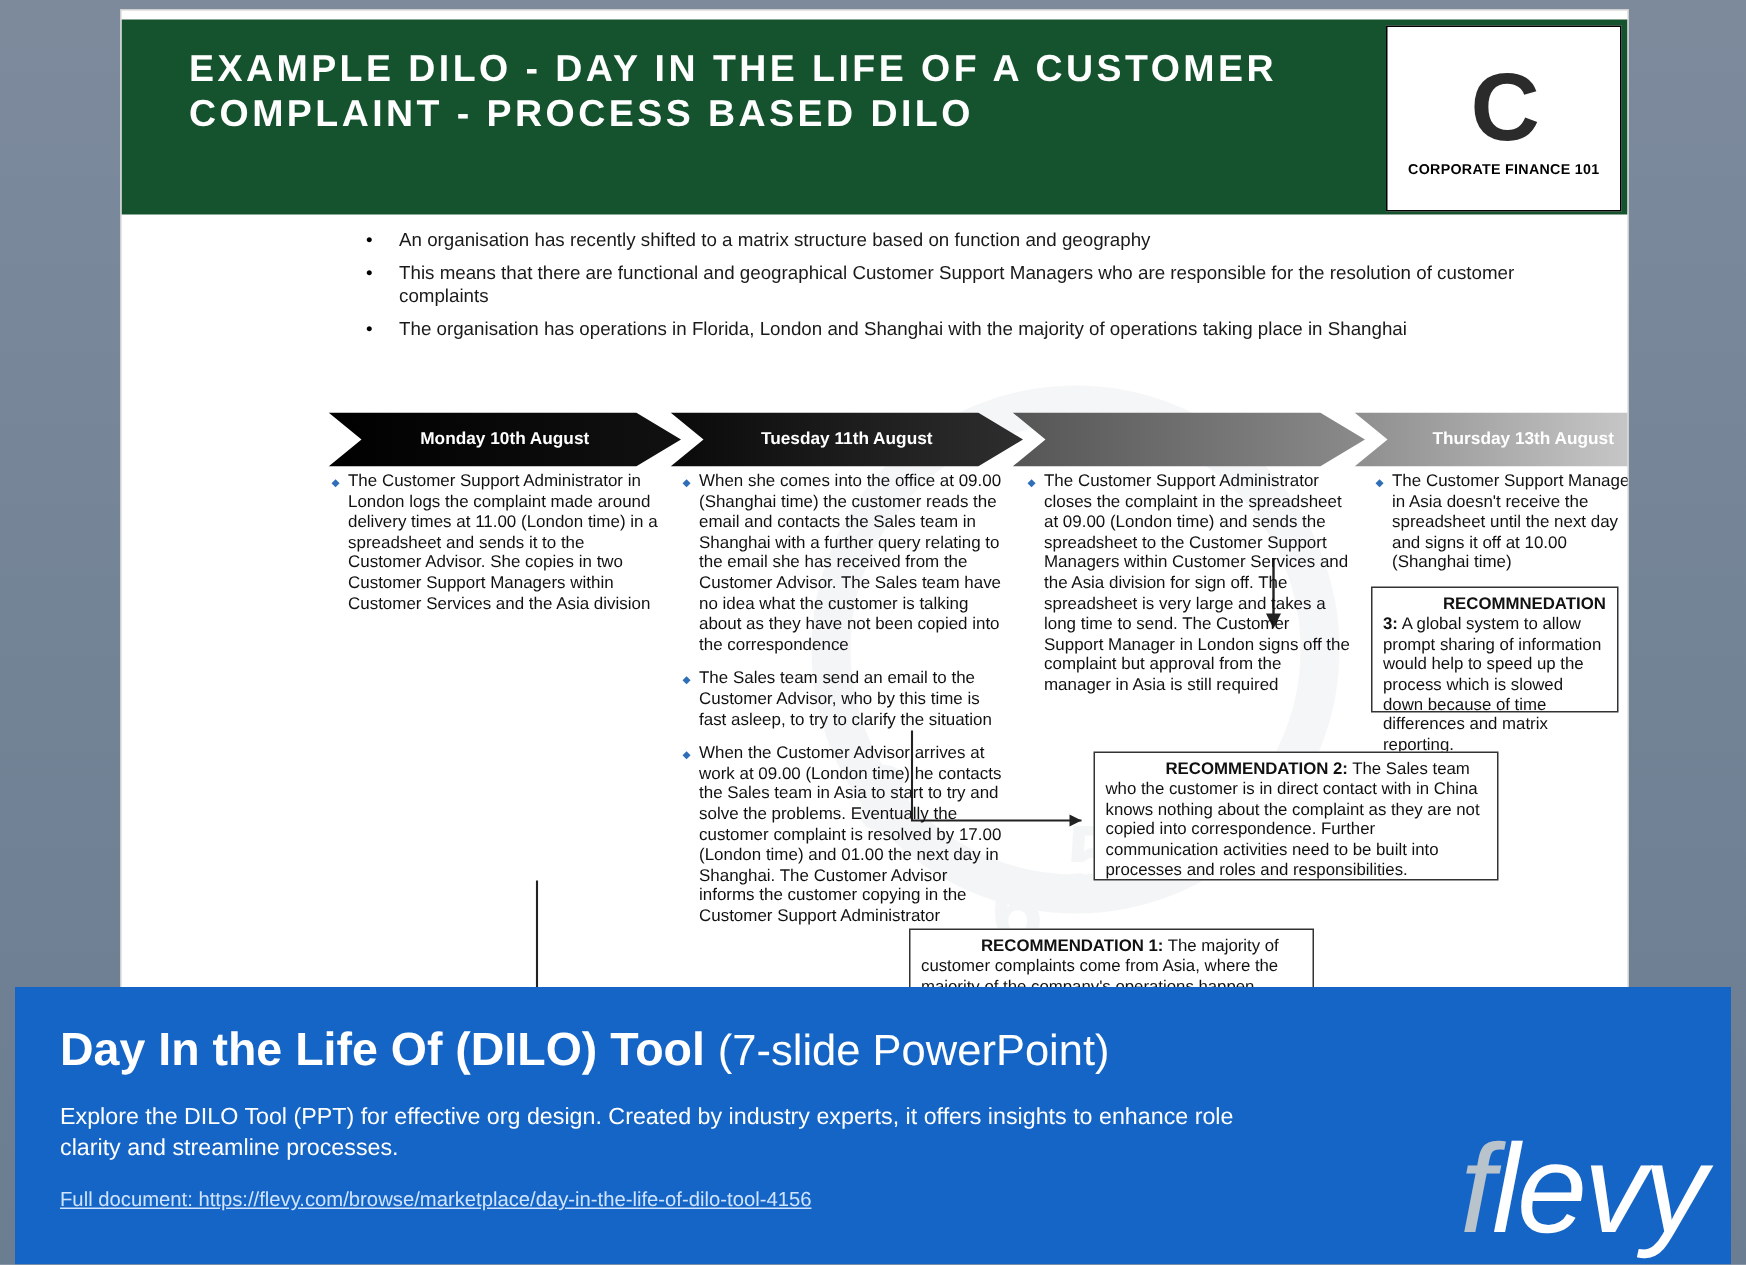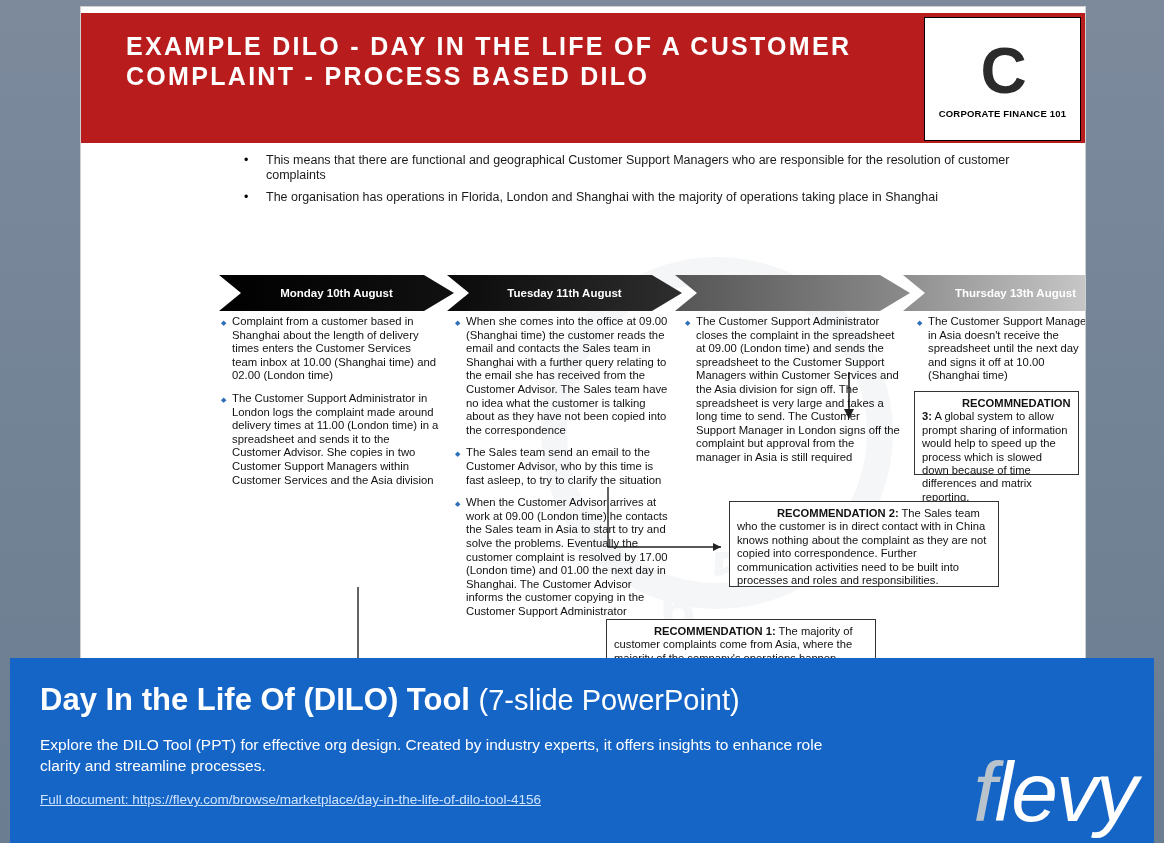--- a/index.html
+++ b/index.html
@@ -24,21 +24,21 @@
     height: 654px;
     background: #ffffff;
     border: 1px solid #cfcfcf;
     overflow: hidden;
   }
   .title-bar {
     position: absolute;
     left: 0; top: 6px;
     width: 1004px;
     height: 130px;
-    background: #b91c1c;
+    background: #14532d;
   }
   .title-text {
     position: absolute;
     left: 45px;
     top: 18px;
     width: 790px;
     color: #ffffff;
     font-size: 25px;
     letter-spacing: 2.3px;
     line-height: 30px;
@@ -243,20 +243,21 @@
     <div class="watermark">
       <div class="wm-ring"></div>
       <div class="wm-num" style="left:60px; top:250px;">8</div>
       <div class="wm-num" style="left:220px; top:245px;">4</div>
       <div class="wm-num" style="left:200px; top:290px;">5</div>
       <div class="wm-num" style="left:150px; top:325px;">6</div>
     </div>
 
     <div class="intro">
       <ul>
+        <li>An organisation has recently shifted to a matrix structure based on function and geography</li>
         <li>This means that there are functional and geographical Customer Support Managers who are responsible for the resolution of customer complaints</li>
         <li>The organisation has operations in Florida, London and Shanghai with the majority of operations taking place in Shanghai</li>
       </ul>
     </div>
 
     <div class="chev-row">
       <svg width="905" height="36" style="position:absolute;left:0;top:0;">
         <defs>
           <linearGradient id="g1" x1="0" y1="0" x2="1" y2="0">
             <stop offset="0%" stop-color="#000000"></stop>
@@ -294,21 +295,20 @@
     <svg class="arrow-svg" width="1004" height="654">
       <path d="M277 580 L277 665" stroke="#222" stroke-width="1.4" fill="none"></path>
       <path d="M527 480 L527 540 L640 540" stroke="#222" stroke-width="1.4" fill="none"></path>
       <path d="M640 540 L632 536 L632 544 Z" fill="#222"></path>
       <path d="M768 365 L768 405" stroke="#222" stroke-width="1.6" fill="none"></path>
       <path d="M768 412 L763 402 L773 402 Z" fill="#222"></path>
     </svg>
 
     <div class="col" style="left:140px; width:218px;">
       <ul>
-        <li>Complaint from a customer based in Shanghai about the length of delivery times enters the Customer Services team inbox at 10.00 (Shanghai time) and 02.00 (London time)</li>
         <li>The Customer Support Administrator in London logs the complaint made around delivery times at 11.00 (London time) in a spreadsheet and sends it to the Customer Advisor. She copies in two Customer Support Managers within Customer Services and the Asia division</li>
       </ul>
     </div>
 
     <div class="col" style="left:374px; width:216px;">
       <ul>
         <li>When she comes into the office at 09.00 (Shanghai time) the customer reads the email and contacts the Sales team in Shanghai with a further query relating to the email she has received from the Customer Advisor. The Sales team have no idea what the customer is talking about as they have not been copied into the correspondence</li>
         <li>The Sales team send an email to the Customer Advisor, who by this time is fast asleep, to try to clarify the situation</li>
         <li>When the Customer Advisor arrives at work at 09.00 (London time) he contacts the Sales team in Asia to start to try and solve the problems. Eventually the customer complaint is resolved by 17.00 (London time) and 01.00 the next day in Shanghai. The Customer Advisor informs the customer copying in the Customer Support Administrator</li>
       </ul>

